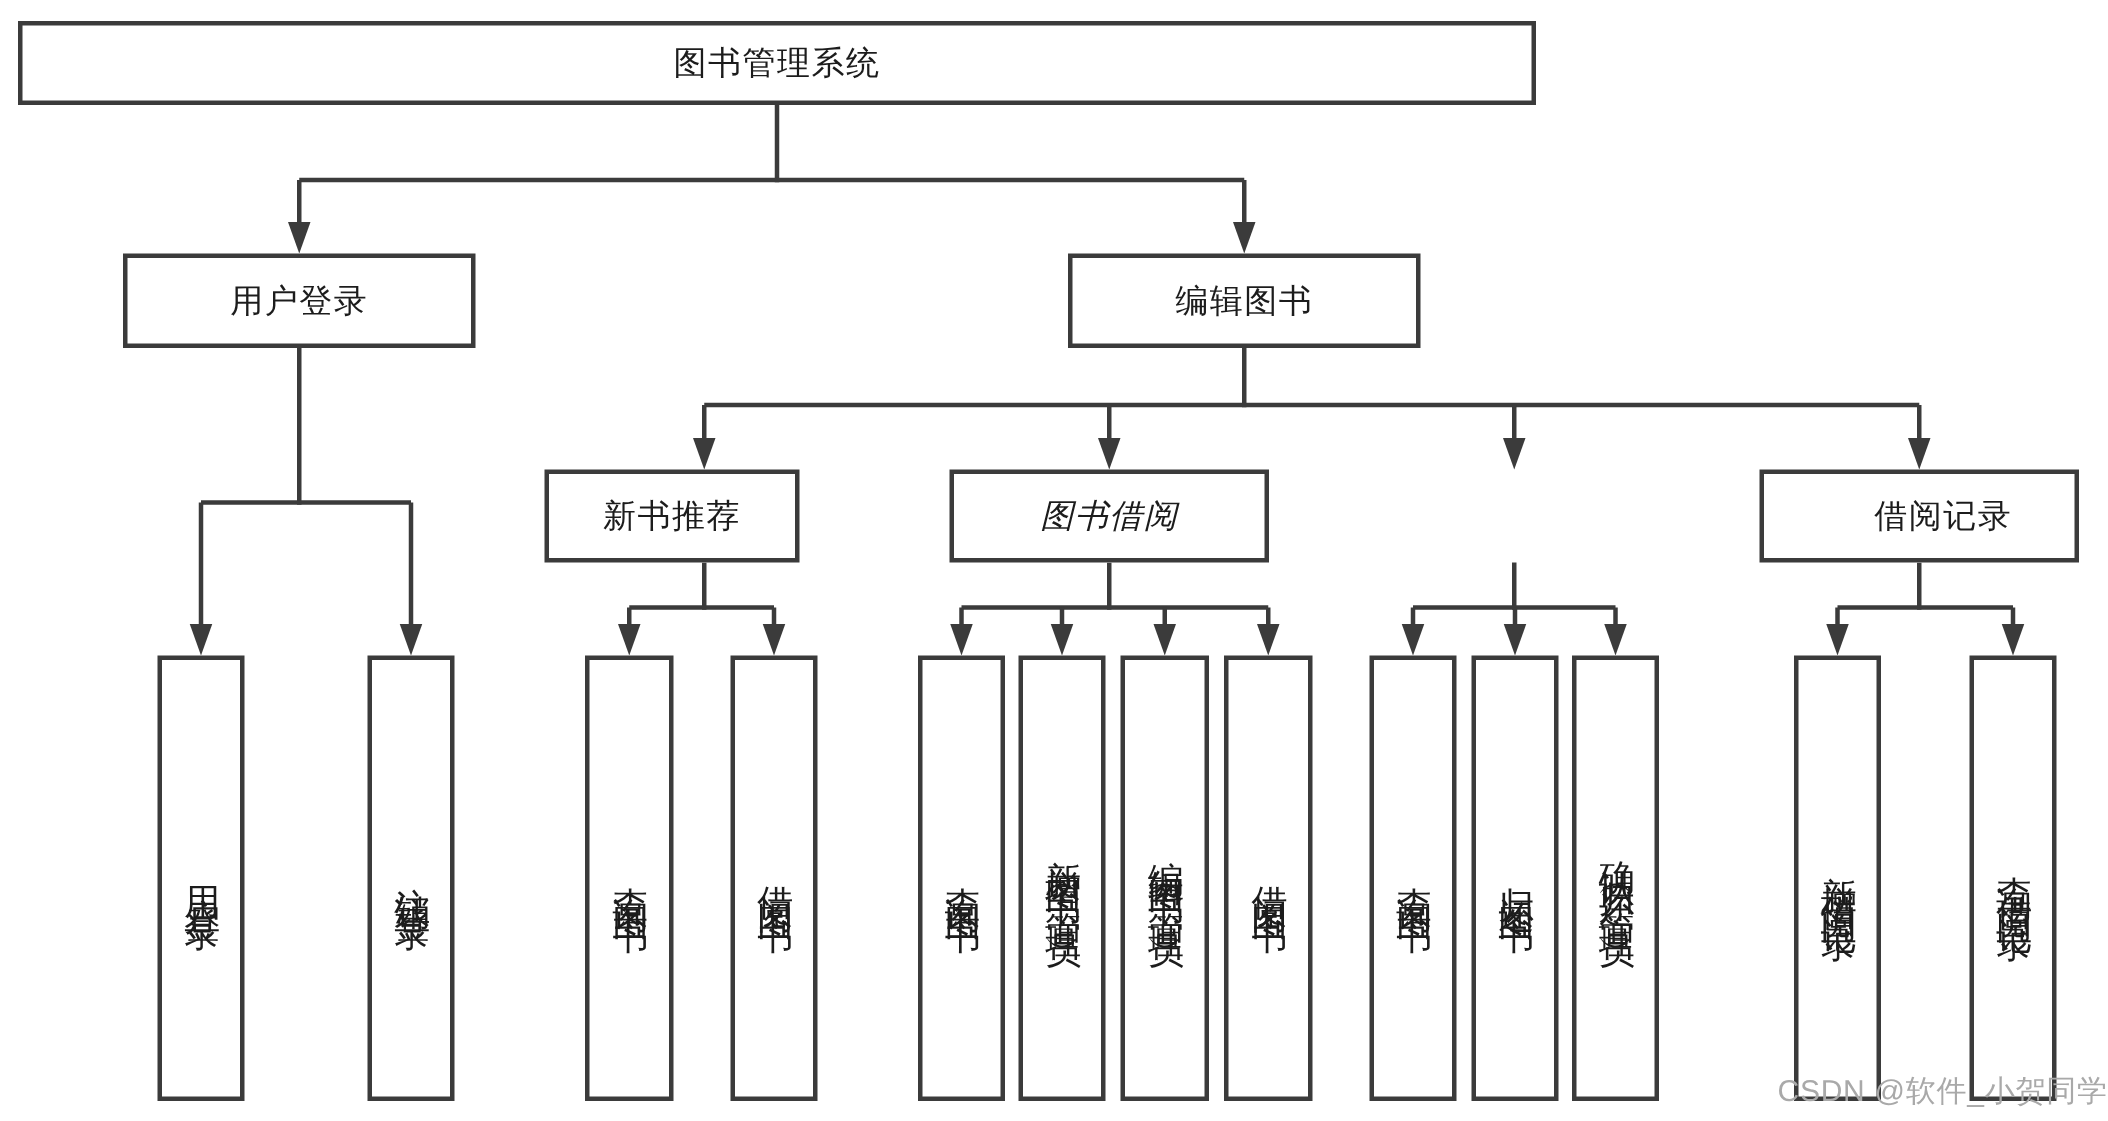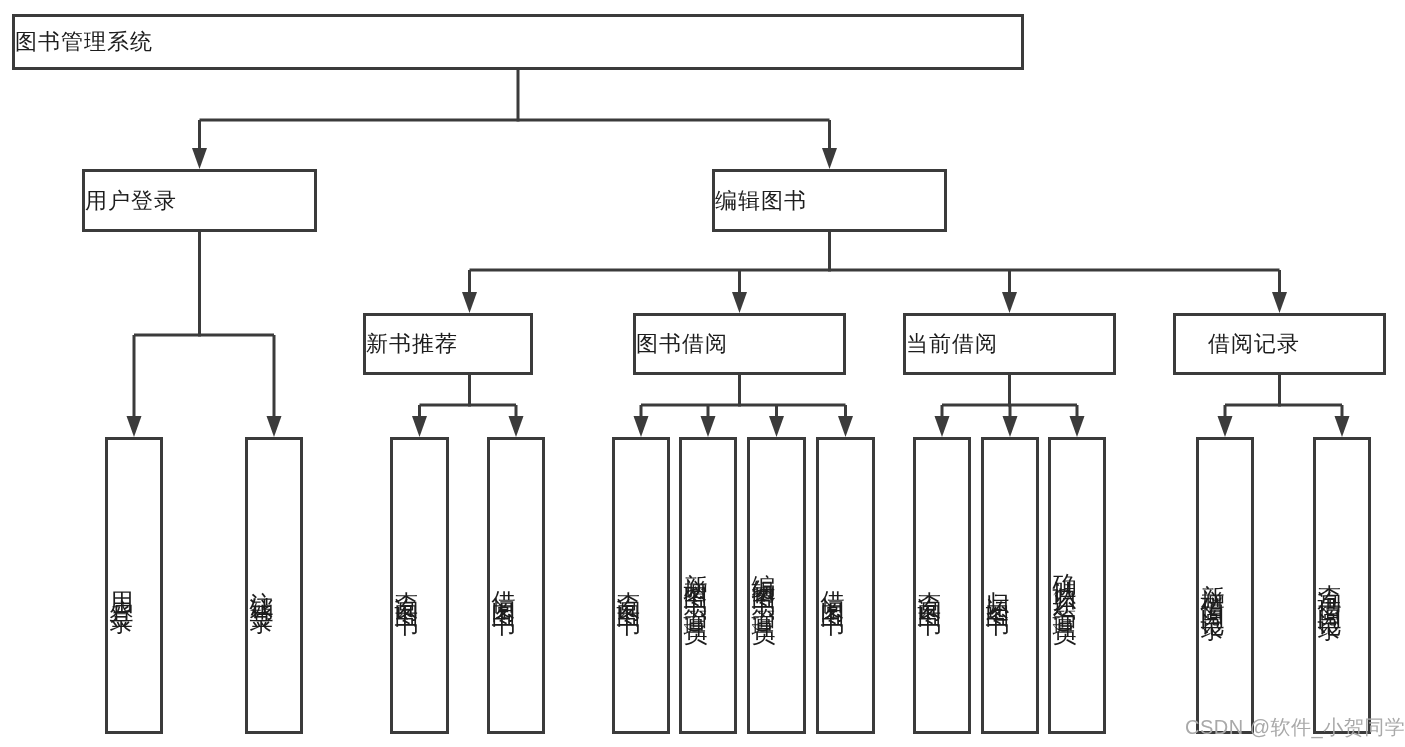--- a/index.html
+++ b/index.html
@@ -5,33 +5,33 @@
   html,body{margin:0;padding:0;background:#ffffff;}
   .canvas{
     position:relative;width:1405px;height:747px;background:#ffffff;overflow:hidden;
     font-family:"Liberation Sans","DejaVu Sans",sans-serif;
   }
   .wires{position:absolute;left:0;top:0;z-index:1;}
   .wires line{stroke:#3b3b3b;stroke-width:3;fill:none;}
   .wires polygon{fill:#3b3b3b;stroke:none;}
   .box{
     position:absolute;box-sizing:border-box;border:3px solid #3b3b3b;background:#ffffff;
-    display:flex;align-items:center;justify-content:flex-start;z-index:2;
+    display:flex;align-items:center;justify-content:center;z-index:2;
   }
   .hlabel{font-size:22px;color:#1c1c1c;letter-spacing:1px;white-space:nowrap;}
   .vlabel{
     writing-mode:vertical-rl;text-orientation:mixed;
     font-size:24px;color:#1c1c1c;letter-spacing:7px;line-height:1.15;white-space:nowrap;
   }
   
   [data-name="node-root"]{left:12px;top:14px;width:1012px;height:56px;}
   [data-name="node-user-login"]{left:82px;top:169px;width:235px;height:63px;}
   [data-name="node-book-mgmt"]{left:712px;top:169px;width:235px;height:63px;}
   [data-name="node-new-book-rec"]{left:363px;top:313px;width:170px;height:62px;}
-  [data-name="node-book-borrow"]{left:633px;top:313px;width:213px;height:62px;}
+  [data-name="node-book-borrow"]{left:633px;top:313px;width:213px;height:62px;font-style:italic;}
   [data-name="node-current-borrow"]{left:903px;top:313px;width:213px;height:62px;}
   [data-name="node-borrow-record"]{left:1173px;top:313px;width:213px;height:62px;padding-left:32px;}
   
   .vbox{top:437px;width:58px;height:297px;}
   [data-name="node-login"]{left:105px;}
   [data-name="node-logout"]{left:245px;}
   [data-name="node-nbr-query-book"]{left:390px;width:59px;}
   [data-name="node-nbr-borrow-book"]{left:487px;}
   [data-name="node-bb-query-book"]{left:612px;}
   [data-name="node-bb-add-book"]{left:679px;}
@@ -131,23 +131,20 @@
   <div class="box" data-name="node-book-mgmt">
     <span class="hlabel" data-name="node-label">编辑图书</span>
   </div>
 
   <div class="box" data-name="node-new-book-rec">
     <span class="hlabel" data-name="node-label">新书推荐</span>
   </div>
   <div class="box" data-name="node-book-borrow">
     <span class="hlabel" data-name="node-label">图书借阅</span>
   </div>
-  <div class="box" data-name="node-current-borrow">
-    <span class="hlabel" data-name="node-label">当前借阅</span>
-  </div>
   <div class="box" data-name="node-borrow-record">
     <span class="hlabel" data-name="node-label">借阅记录</span>
   </div>
 
   <div class="box vbox" data-name="node-login">
     <span class="vlabel" data-name="node-label">用户登录</span>
   </div>
   <div class="box vbox" data-name="node-logout">
     <span class="vlabel" data-name="node-label">注销登录</span>
   </div>

